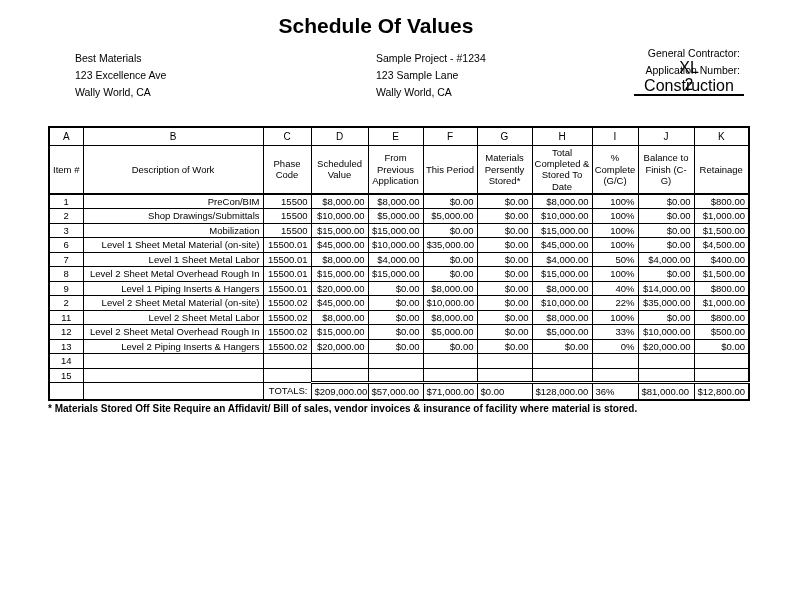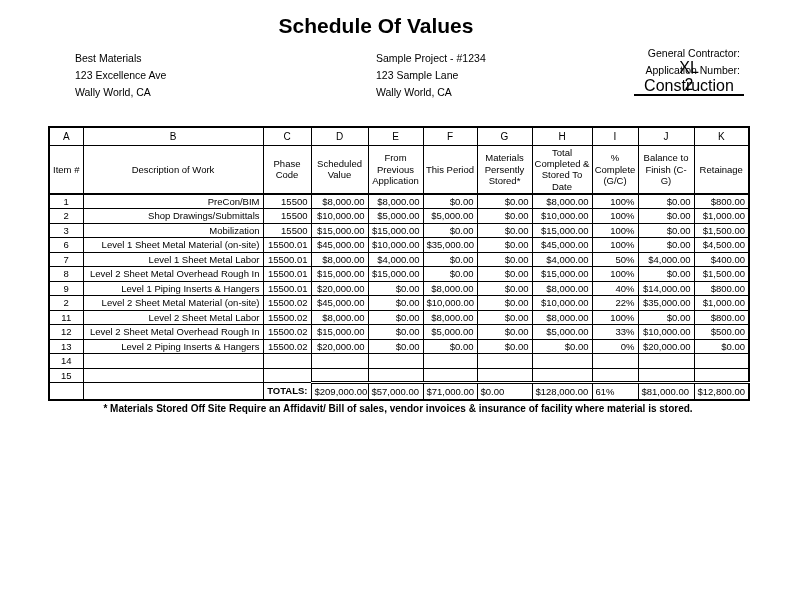--- a/index.html
+++ b/index.html
@@ -37,27 +37,27 @@
     padding: 0 3px;
   }
   tr.letter-row th { height: 18px; font-size: 10px; font-weight: normal; text-align: center; padding: 0 1px; }
   tr.colhdr-row th {
     height: 43px; font-size: 9.5px; font-weight: normal; text-align: center;
     line-height: 1.2; padding: 1px 2px; border-bottom: 2px solid #000;
   }
   tr.data-row td { height: 14.5px; font-size: 9.5px; white-space: nowrap; }
   tr.totals-row td { height: 17px; font-size: 9.5px; white-space: nowrap; }
   tr.totals-row td.tot-val { border-top: 3px double #000; text-align: left; }
-  tr.totals-row td.tot-label { text-align: right; font-weight: bold; }
+  tr.totals-row td.tot-label { text-align: right; }
   .al-c { text-align: center; }
   .al-l { text-align: right; }
   .al-r { text-align: right; }
   .footnote {
     position: absolute; top: 403px; left: 48px; width: 700px;
-    text-align: center; font-size: 10px; font-weight: bold;
+    font-size: 10px; font-weight: bold;
   }
 </style>
 </head>
 <body>
 
 <div class="page-title">Schedule Of Values</div>
 
 <div class="hdr-block hdr-left">
   <div>Best Materials</div>
   <div>123 Excellence Ave</div>
@@ -296,21 +296,21 @@
         </tr>
         <tr class="totals-row">
           <td></td>
           <td></td>
           <td class="tot-label">TOTALS:</td>
           <td class="tot-val">$209,000.00</td>
           <td class="tot-val">$57,000.00</td>
           <td class="tot-val">$71,000.00</td>
           <td class="tot-val">$0.00</td>
           <td class="tot-val">$128,000.00</td>
-          <td class="tot-val">61%</td>
+          <td class="tot-val">36%</td>
           <td class="tot-val">$81,000.00</td>
           <td class="tot-val">$12,800.00</td>
         </tr>
       </tbody>
   </table>
 </div>
 
 <div class="footnote">* Materials Stored Off Site Require an Affidavit/ Bill of sales, vendor invoices &amp; insurance of facility where material is stored.</div>
 
 </body></html>

